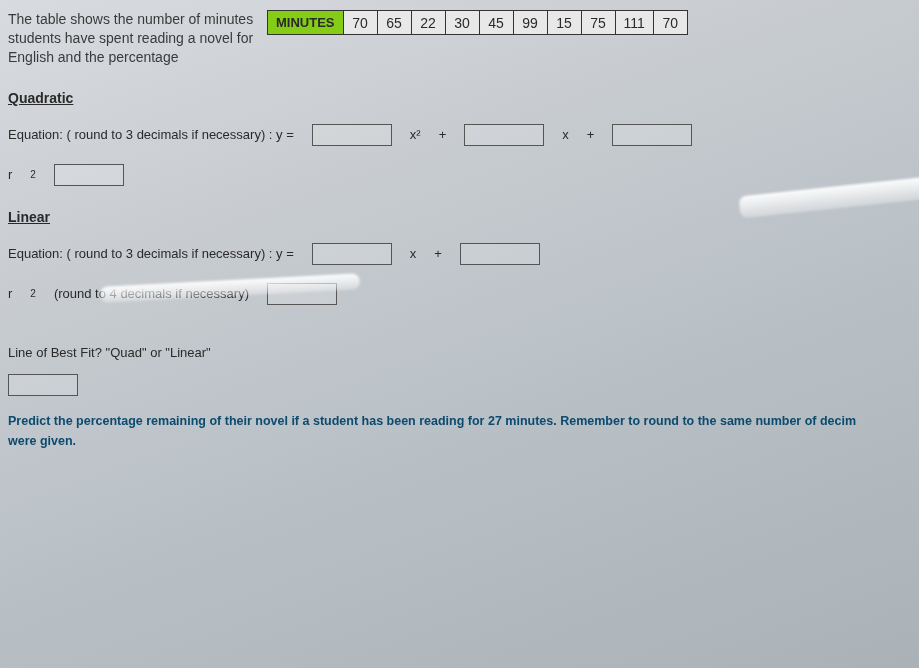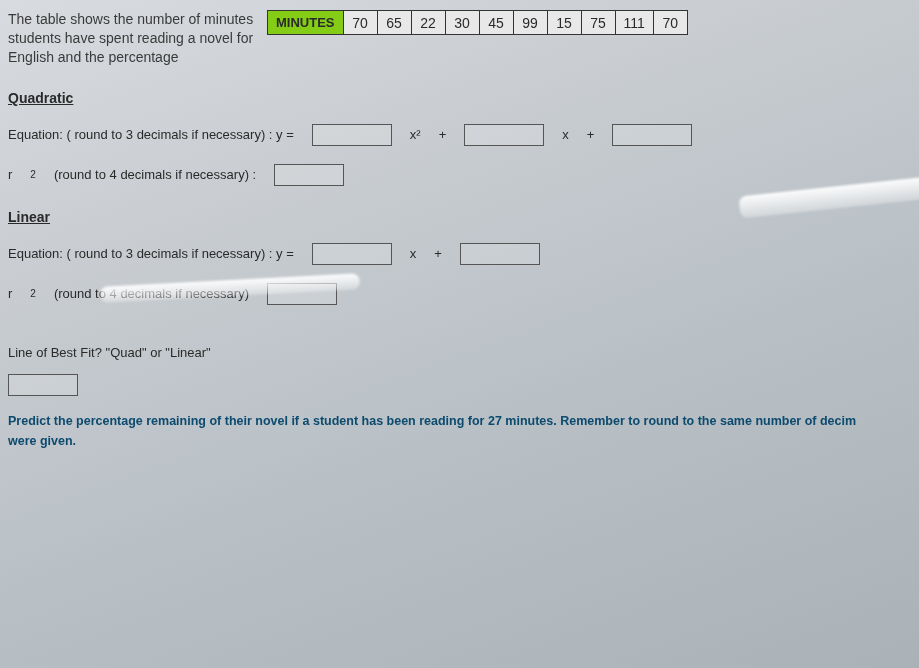--- a/index.html
+++ b/index.html
@@ -96,21 +96,20 @@
     <span>x²</span>
     <span>+</span>
     <input class="ibox" style="">
     <span>x</span>
     <span>+</span>
     <input class="ibox" style="">
   </div>
   <div class="line">
     <span>r</span>
       <span class="sup">2</span>
-    <span> (round to 4 decimals if necessary) :</span>
     <input class="ibox sm" style="">
   </div>
 </div>
 
 <div class="sect">
   <span class="sect-title">Linear</span>
   <div class="line">
     <span>Equation: ( round to 3 decimals if necessary) : y =</span>
     <input class="ibox" style="">
     <span>x</span>

